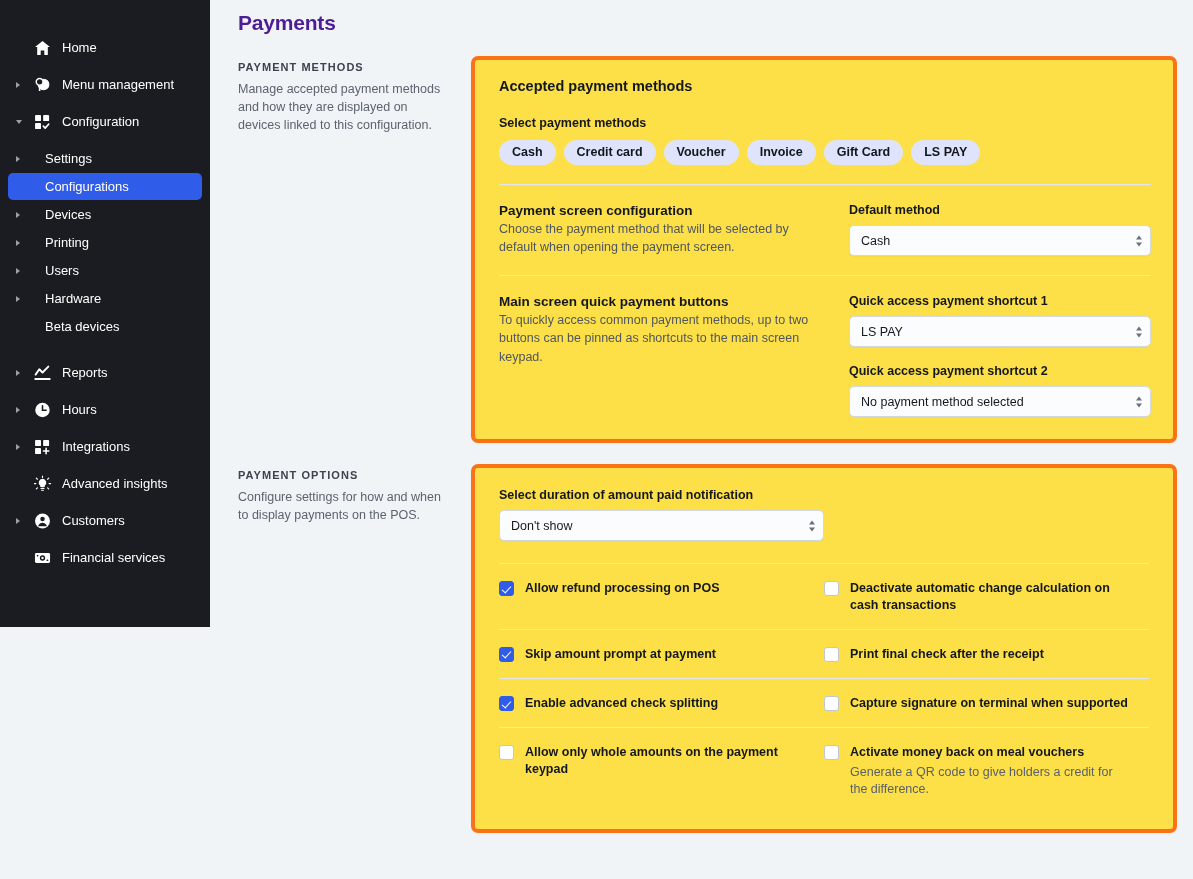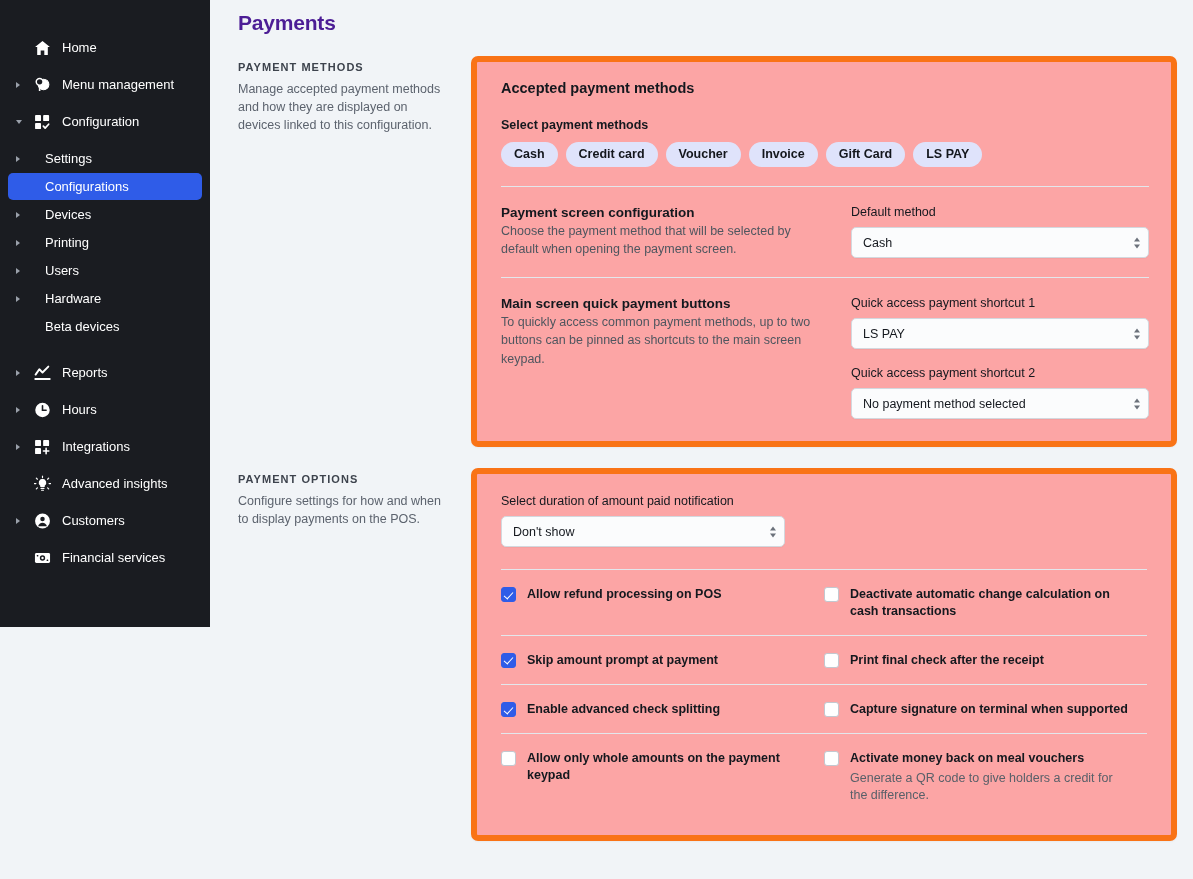--- a/index.html
+++ b/index.html
@@ -79,22 +79,22 @@
   .sect-kicker {
     font-size:11px; font-weight:bold;
     letter-spacing:1.05px;
     color:#3d434d;
     margin-bottom:8px;
   }
   .sect-desc { font-size:12.5px; line-height:1.43; color:#5c636e; }
 
   .card {
     flex:1;
-    background:#fca5a5;
-    border:6px solid #f97316;
+    background:#fde047;
+    border:4px solid #f97316;
     border-radius:7px;
     box-shadow:0 1px 2px rgba(16,24,40,0.04);
   }
   .card-pad { padding:18px 22px 22px 24px; }
   .card-title { font-size:14.5px; font-weight:bold; color:#14181e; margin-bottom:22px; }
   .field-label { font-size:12.5px; font-weight:bold; color:#14181e; margin-bottom:10px; }
 
   .chips { display:flex; gap:8px; flex-wrap:wrap; }
   .chip {
     background:#dfe3fb;
@@ -107,21 +107,21 @@
   }
 
   .divider { height:1px; background:#e3e7ec; margin:19px 0 0 0; }
 
   .row2 { display:flex; padding-top:18px; }
   .row2-left { width:350px; min-width:350px; padding-right:20px; }
   .row2-right { flex:1; }
   .row-title { font-size:13.5px; font-weight:bold; color:#14181e; margin-bottom:2px; }
   .row-desc { font-size:12.5px; line-height:1.45; color:#4f565f; }
 
-  .sel-label { font-size:12.5px; font-weight:normal; color:#14181e; margin-bottom:8px; }
+  .sel-label { font-size:12.5px; font-weight:bold; color:#14181e; margin-bottom:8px; }
   .select {
     position:relative;
     height:31px;
     background:#fbfcfd;
     border:1px solid #d3d8de;
     border-radius:5px;
     display:flex; align-items:center;
     padding:0 30px 0 11px;
     font-size:12.5px;
     color:#14181e;
@@ -139,21 +139,21 @@
     display:block; width:0;height:0;
     border-left:3.5px solid transparent;
     border-right:3.5px solid transparent;
   }
   .stepper i.up { border-bottom:4px solid #6b717b; }
   .stepper i.dn { border-top:4px solid #6b717b; }
   .sel-gap { height:17px; }
 
   
   .opt-top { padding:20px 24px 0 24px; }
-  .opt-select { width:284px; }
+  .opt-select { width:325px; }
   .cb-grid { padding:0 24px 0 24px; }
   .cb-row {
     display:flex;
     border-top:1px solid #e3e7ec;
     padding:16px 0 16px 0;
   }
   .cb-row.first { border-top:1px solid #e3e7ec; margin-top:22px; }
   .cb-col { width:50%; display:flex; align-items:flex-start; padding-right:18px; }
   .cb {
     width:15px;height:15px;min-width:15px;

